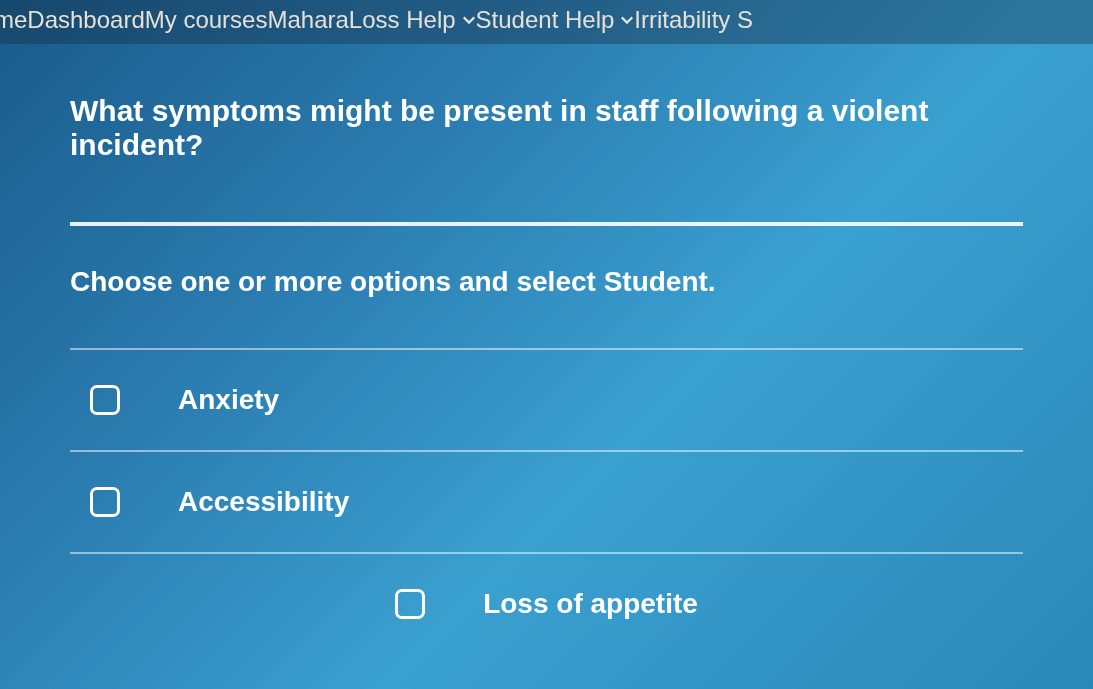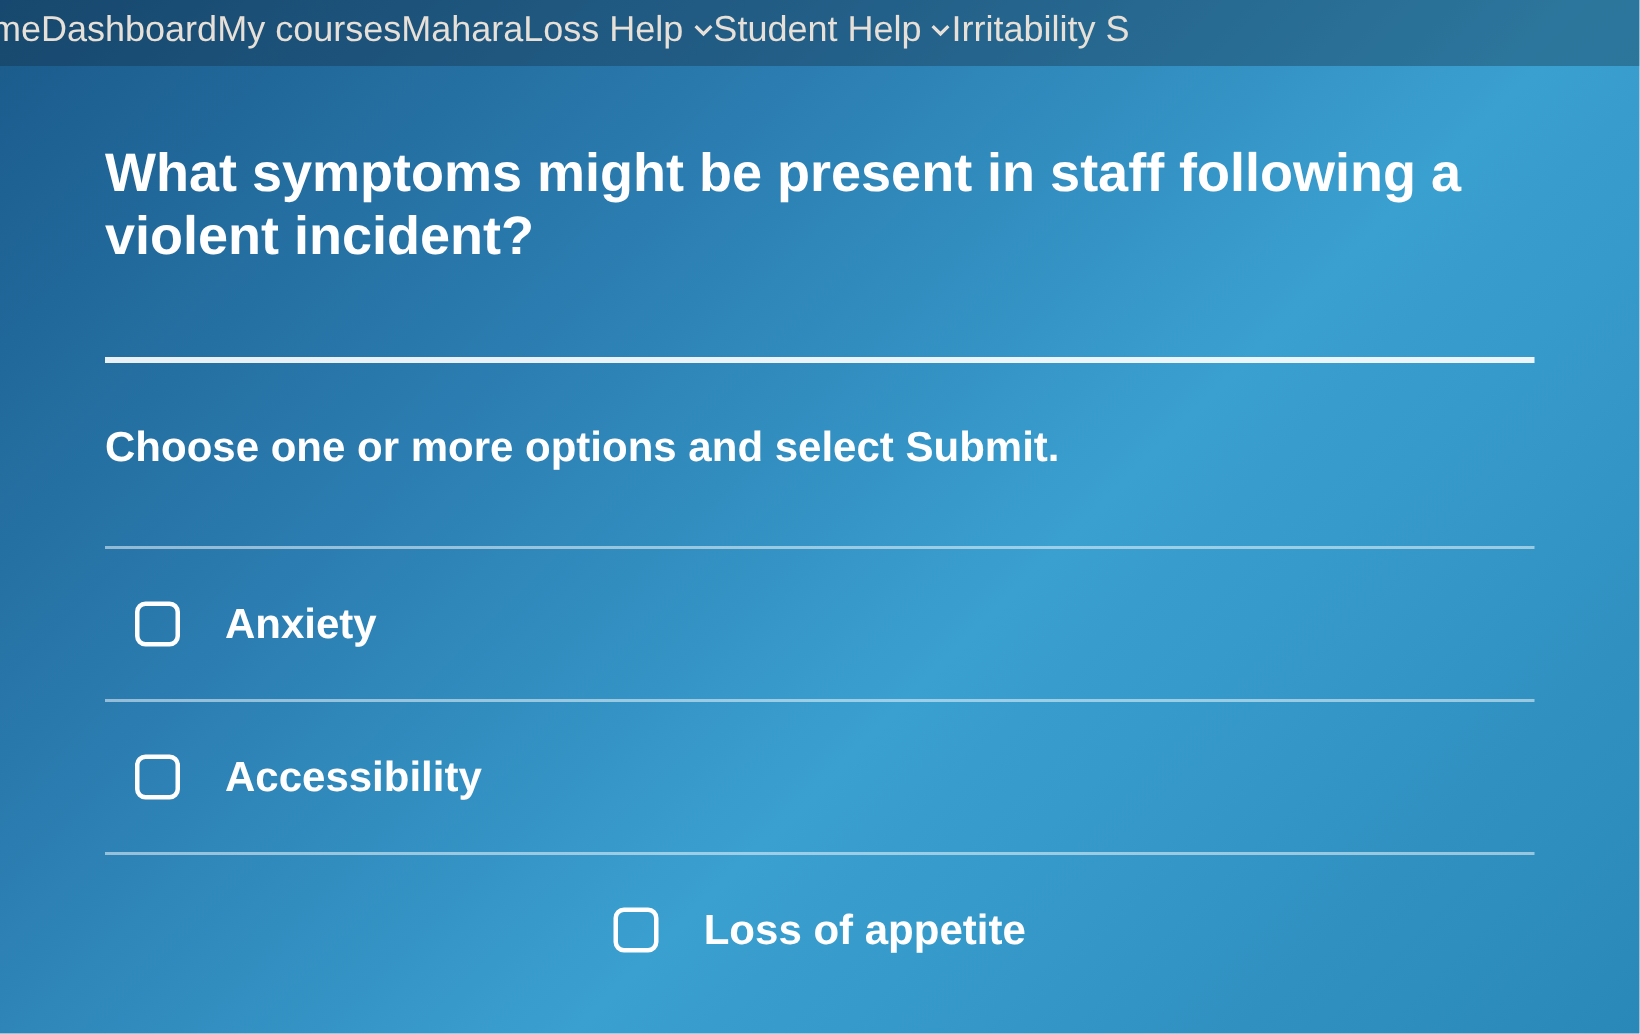--- a/index.html
+++ b/index.html
@@ -33,21 +33,21 @@
     height: 14px;
   }
   .chevron svg { display: block; }
 
   
   .content {
     padding: 50px 70px 0 70px;
   }
 
   .question {
-    font-size: 36px;
+    font-size: 30px;
     font-weight: 700;
     color: #ffffff;
     margin-bottom: 60px;
   }
 
   .hr {
     height: 0;
     border-top: 4px solid rgba(255,255,255,0.9);
     margin-bottom: 40px;
   }
@@ -57,21 +57,21 @@
     font-weight: 700;
     color: #ffffff;
     margin-bottom: 50px;
   }
 
   .options { }
 
   .option-row {
     display: flex;
     align-items: center;
-    gap: 30px;
+    gap: 58px;
     padding: 34px 20px;
     border-top: 2px solid rgba(255,255,255,0.5);
     cursor: pointer;
   }
   .option-row:last-child { border-bottom: none; justify-content: center; }
 
   .checkbox {
     width: 30px;
     height: 30px;
     border: 3px solid #ffffff;
@@ -122,21 +122,21 @@
     <span>Irritability S</span>
   </span>
 </div>
 
 <div class="content">
 
   <div class="question">What symptoms might be present in staff following a violent incident?</div>
 
   <div class="hr"></div>
 
-  <div class="instruction">Choose one or more options and select Submit.</div>
+  <div class="instruction">Choose one or more options and select Student.</div>
 
   <div class="options">
 
     <div class="option-row">
       <span class="checkbox"></span>
       <span class="option-label">Anxiety</span>
     </div>
 
     <div class="option-row">
       <span class="checkbox"></span>

